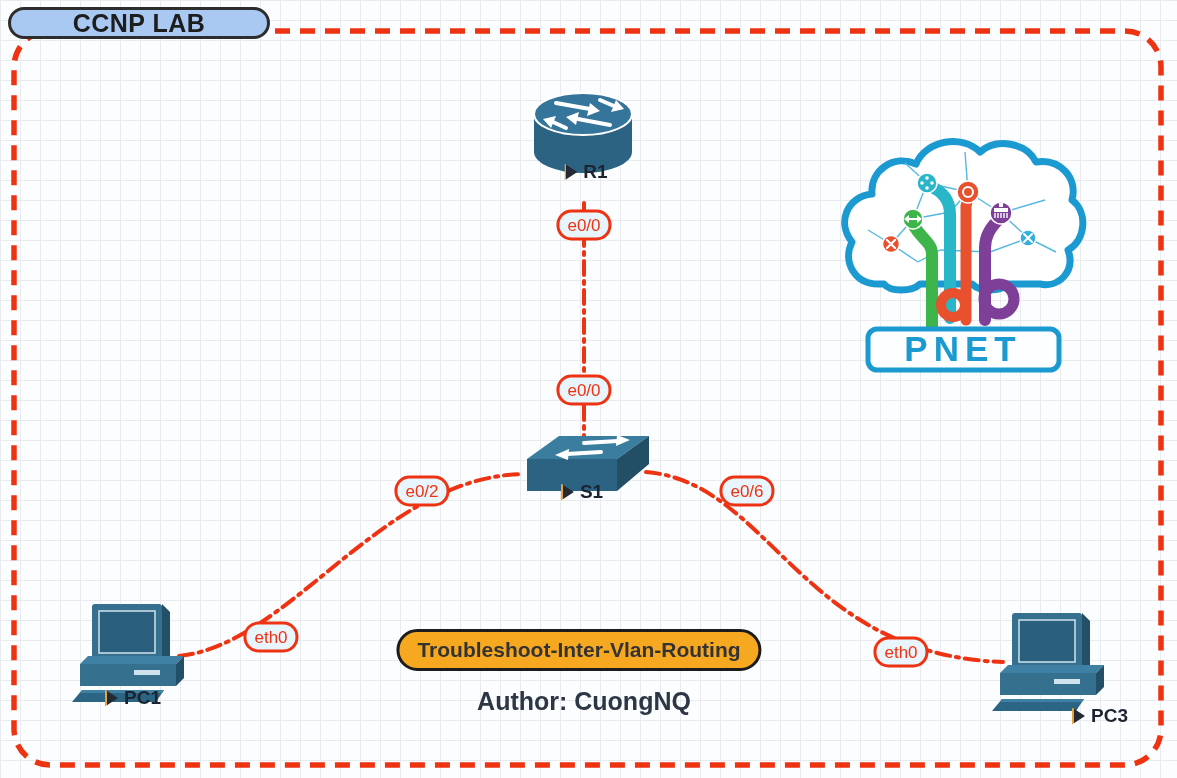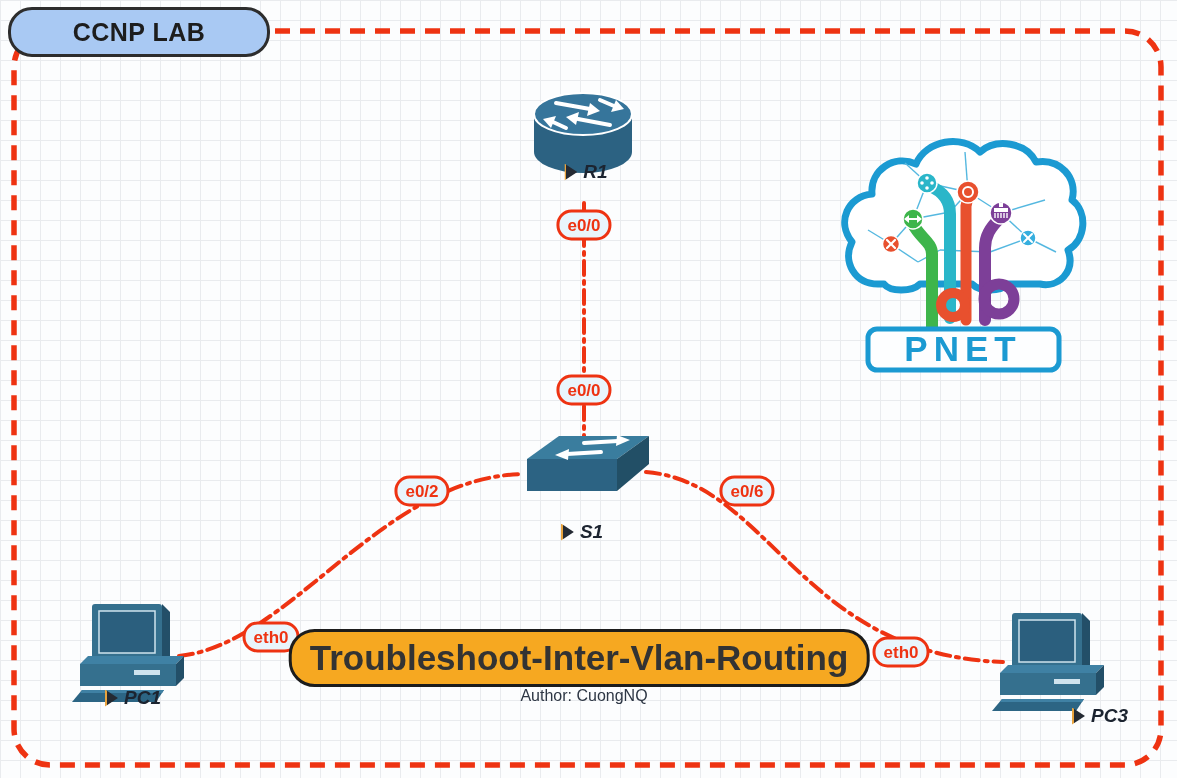--- a/index.html
+++ b/index.html
@@ -9,51 +9,51 @@
     background-color:#fcfdfe;
     background-image:
       linear-gradient(#e9ebee 1px, transparent 1px),
       linear-gradient(90deg,#e9ebee 1px, transparent 1px);
     background-size:20px 20px;
   }
   svg.layer{position:absolute;left:0;top:0;z-index:1;}
   .overlay{position:absolute;z-index:2;}
 
   .ccnp-pill{
-    left:8px;top:7px;width:262px;height:50px;
+    left:8px;top:7px;width:262px;height:32px;
     background:#a9c9f3;border:3px solid #2d2d2d;border-radius:24px;
     display:flex;align-items:center;justify-content:center;
     font-weight:bold;font-size:25px;color:#1d1d1d;box-sizing:border-box;
     letter-spacing:0.5px;
   }
   .if-badge{
     transform:translate(-50%,-50%);
     background:#e9f5fc;border:3px solid #ee3312;border-radius:15px;
-    color:#ee3312;font-weight:bold;font-size:17px;line-height:1;
+    color:#ee3312;font-weight:normal;font-size:17px;line-height:1;
     padding:4px 8px;white-space:nowrap;
   }
   .dev-label{
     transform:translateX(-50%);
     display:flex;align-items:center;gap:6px;
-    font-weight:bold;font-size:19px;color:#1c2430;white-space:nowrap;font-style:italic;
+    font-weight:bold;font-size:19px;color:#1c2430;white-space:nowrap;
   }
   .play-tri{
     width:13px;height:17px;display:inline-block;
     clip-path:polygon(0 0,100% 50%,0 100%);
     background:linear-gradient(90deg,#e8a33d 0 16%,#242a33 16%);
   }
   .title-pill{
     left:579px;top:629px;transform:translateX(-50%);
     background:#f6a821;border:3.5px solid #1c1c1c;border-radius:26px;
-    padding:6px 18px;font-weight:bold;font-size:35px;color:#333333;
+    padding:6px 18px;font-weight:bold;font-size:21px;color:#333333;
     white-space:nowrap;
   }
   .author-text{
     left:584px;top:687px;transform:translateX(-50%);
-    font-weight:normal;font-size:16px;color:#2d3644;white-space:nowrap;
+    font-weight:bold;font-size:25px;color:#2d3644;white-space:nowrap;
   }
 </style>
 </head>
 <body>
 
 <div class="canvas">
 
   <svg class="layer" width="1177" height="778" viewBox="0 0 1177 778">
 
     <rect x="14" y="31" width="1147" height="734" rx="36" fill="none" stroke="#ee3312" stroke-width="5.5" stroke-dasharray="15 10"></rect>
@@ -206,21 +206,21 @@
   <div class="overlay if-badge" style="left:584px;top:390px;">e0/0</div>
   <div class="overlay if-badge" style="left:422px;top:491px;">e0/2</div>
   <div class="overlay if-badge" style="left:747px;top:491px;">e0/6</div>
   <div class="overlay if-badge" style="left:271px;top:637px;">eth0</div>
   <div class="overlay if-badge" style="left:901px;top:652px;">eth0</div>
 
   <div class="overlay dev-label" style="left:586px;top:161px;">
     <span class="play-tri"></span>
     <span>R1</span>
   </div>
-  <div class="overlay dev-label" style="left:582px;top:521px;">
+  <div class="overlay dev-label" style="left:582px;top:481px;">
     <span class="play-tri"></span>
     <span>S1</span>
   </div>
   <div class="overlay dev-label" style="left:133px;top:687px;text-align:right;">
     <span class="play-tri"></span>
     <span>PC1</span>
   </div>
   <div class="overlay dev-label" style="left:1060px;top:705px;margin-left:40px;">
     <span class="play-tri"></span>
     <span>PC3</span>

